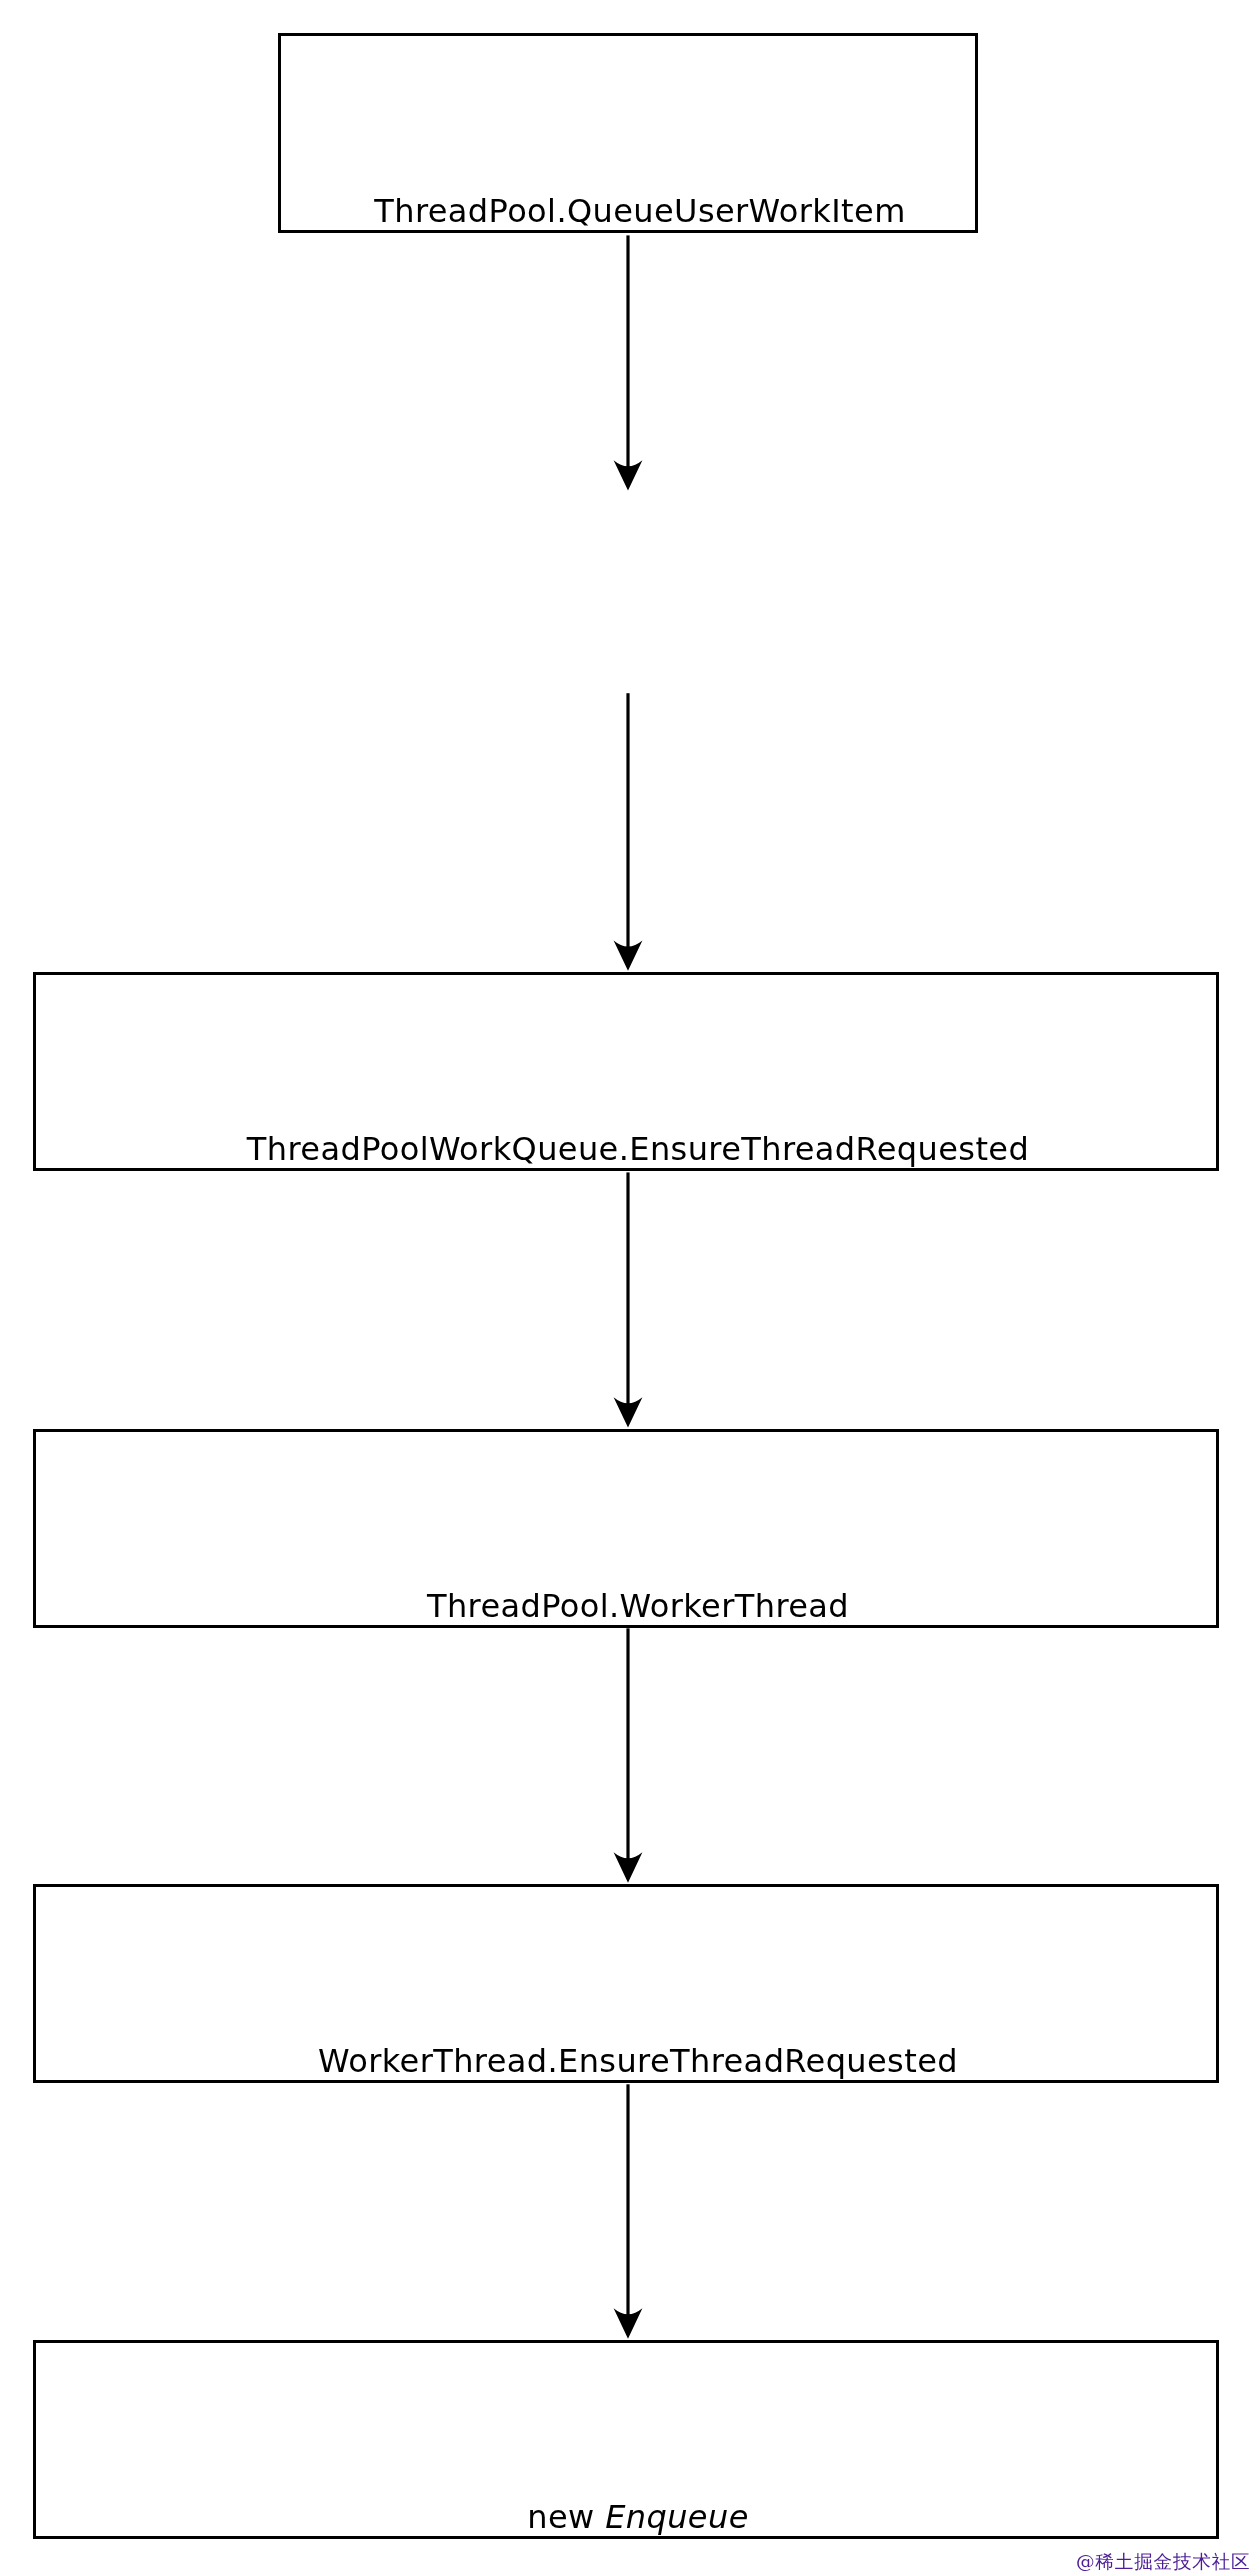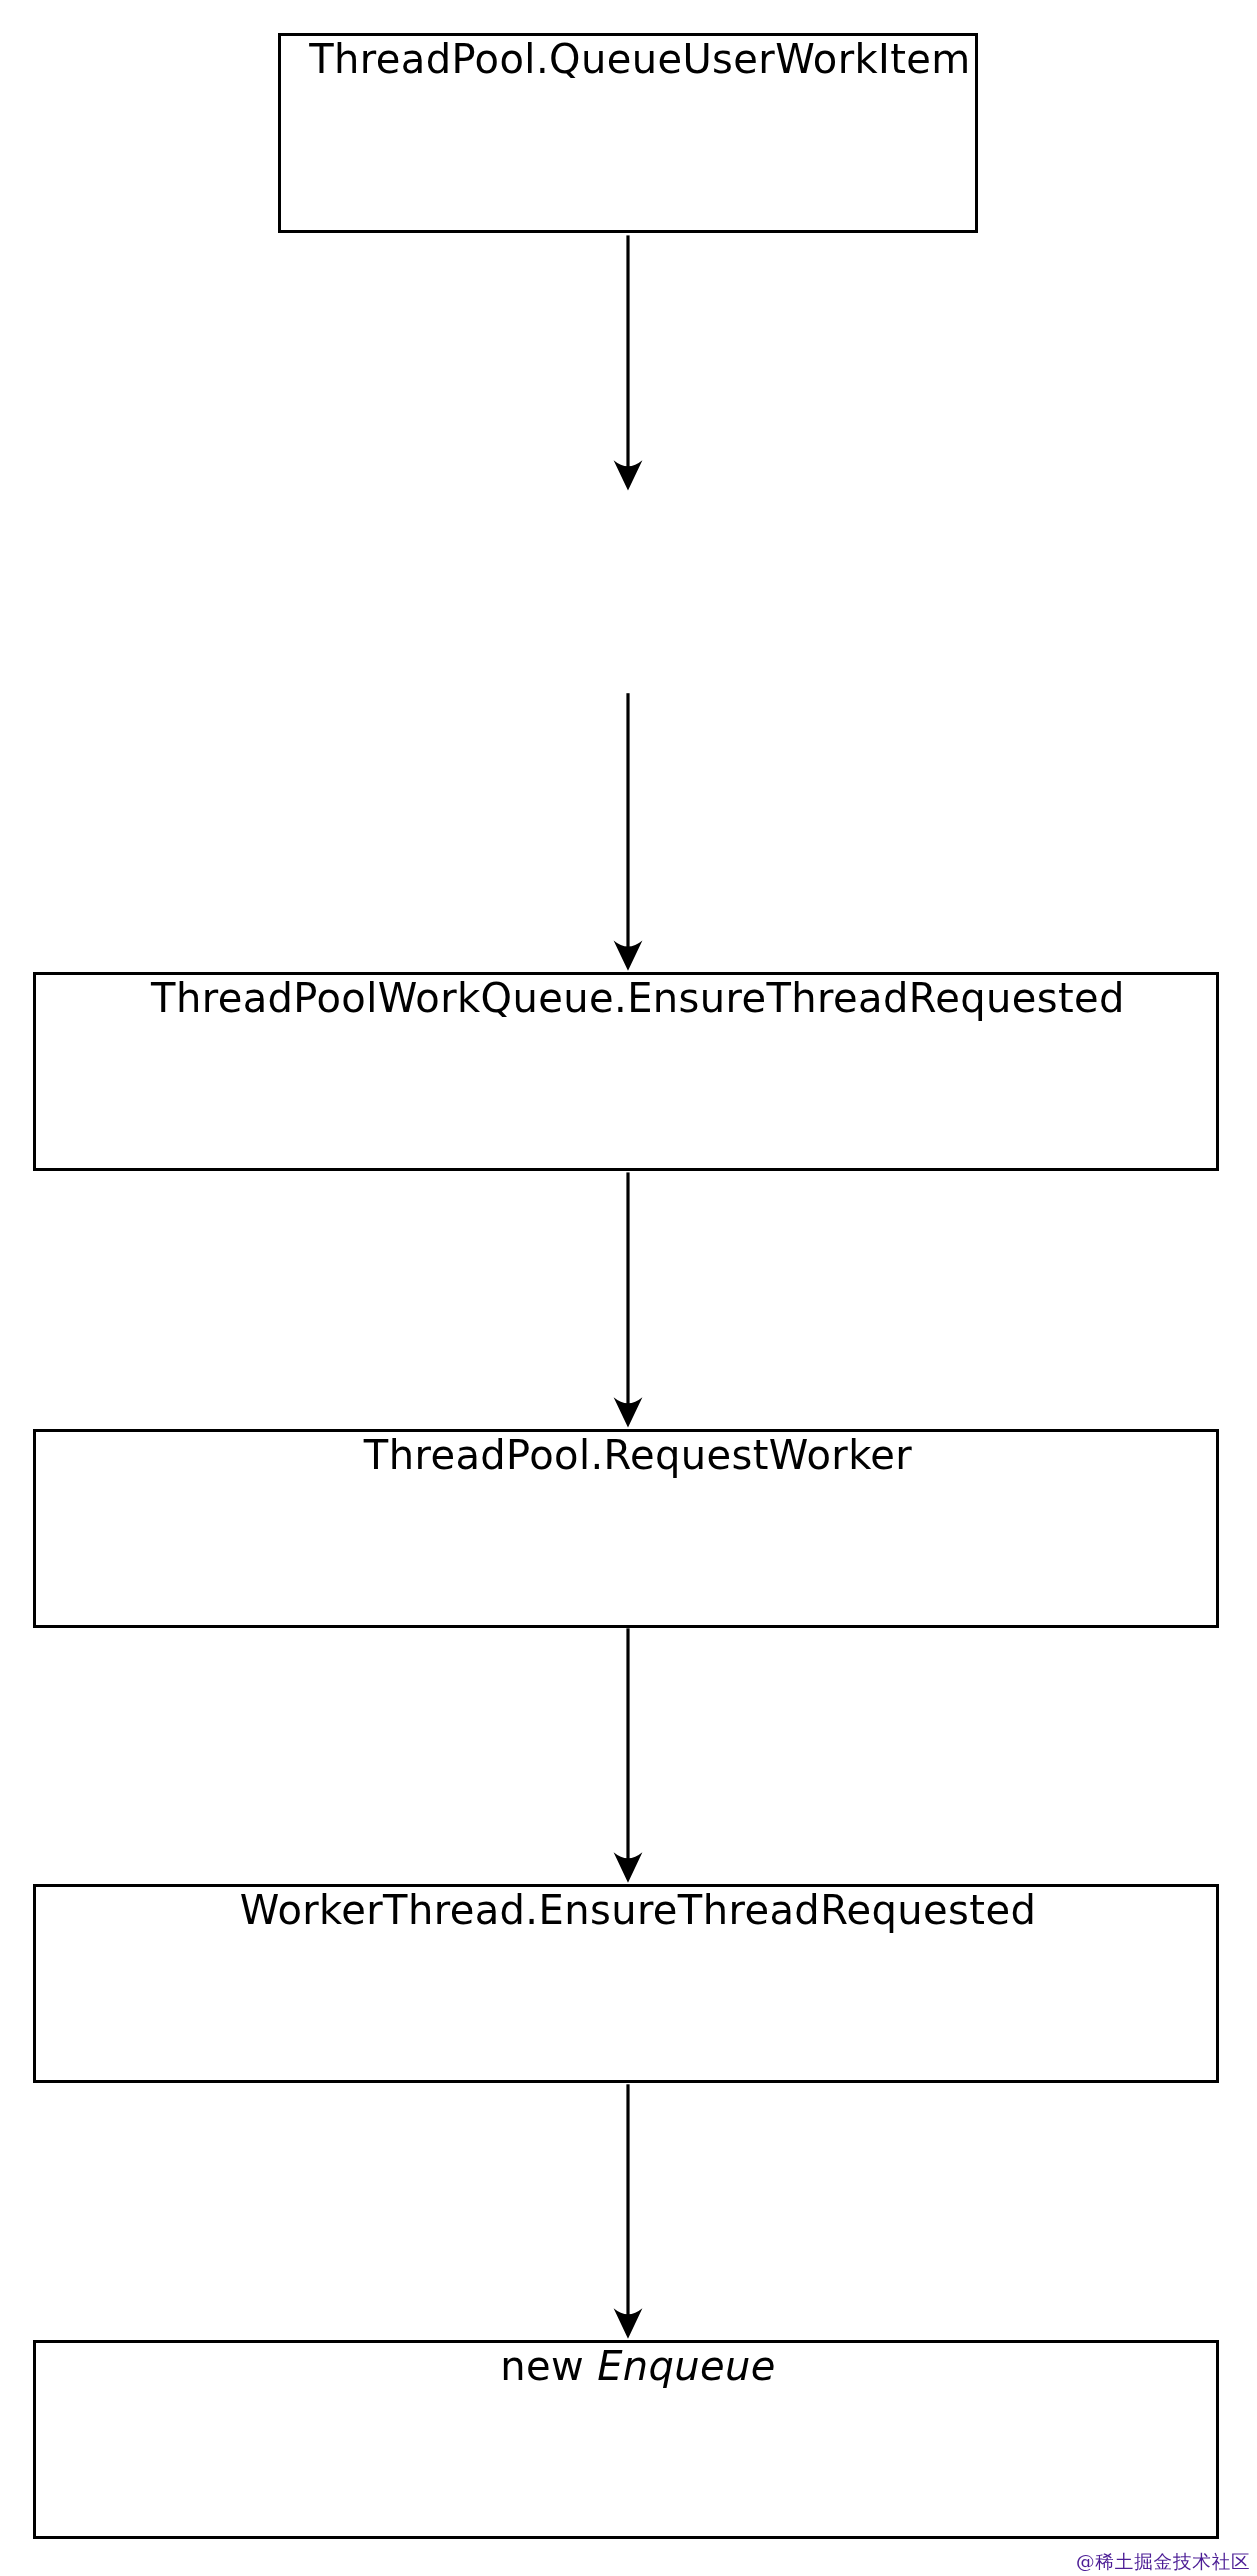--- a/index.html
+++ b/index.html
@@ -14,23 +14,23 @@
     background: #ffffff;
     overflow: hidden;
     font-family: "DejaVu Sans", "Liberation Sans", sans-serif;
   }
   .node {
     position: absolute;
     box-sizing: border-box;
     border: 3.2px solid #000000;
     background: #ffffff;
     display: flex;
-    align-items: flex-start;
+    align-items: flex-end;
     justify-content: center;
-    font-size: 40px;
+    font-size: 32px;
     color: #000000;
     letter-spacing: 0.4px;
     text-align: center;
     padding-left: 24px;
   }
   .node-narrow { left: 278px; width: 700px; height: 200px; }
   .node-wide   { left: 33px;  width: 1186px; height: 199px; }
   .label-line { white-space: pre; }
   .italic { font-style: italic; }
   .arrow {
@@ -74,21 +74,21 @@
   <div class="node node-wide" style="top:972px;">
     <span class="label-line">ThreadPoolWorkQueue.EnsureThreadRequested</span>
   </div>
 
   <svg class="arrow" style="top:1171px;" width="32" height="258" viewBox="0 0 40 319" aria-hidden="true">
     <line x1="20" y1="0" x2="20" y2="290"></line>
     <path d="M20 319 L38 281 Q20 296 2 281 Z"></path>
   </svg>
 
   <div class="node node-wide" style="top:1429px;">
-    <span class="label-line">ThreadPool.RequestWorker</span>
+    <span class="label-line">ThreadPool.WorkerThread</span>
   </div>
 
   <svg class="arrow" style="top:1627px;" width="32" height="257" viewBox="0 0 40 318" aria-hidden="true">
     <line x1="20" y1="0" x2="20" y2="289"></line>
     <path d="M20 318 L38 280 Q20 295 2 280 Z"></path>
   </svg>
 
   <div class="node node-wide" style="top:1884px;">
     <span class="label-line">WorkerThread.EnsureThreadRequested</span>
   </div>

